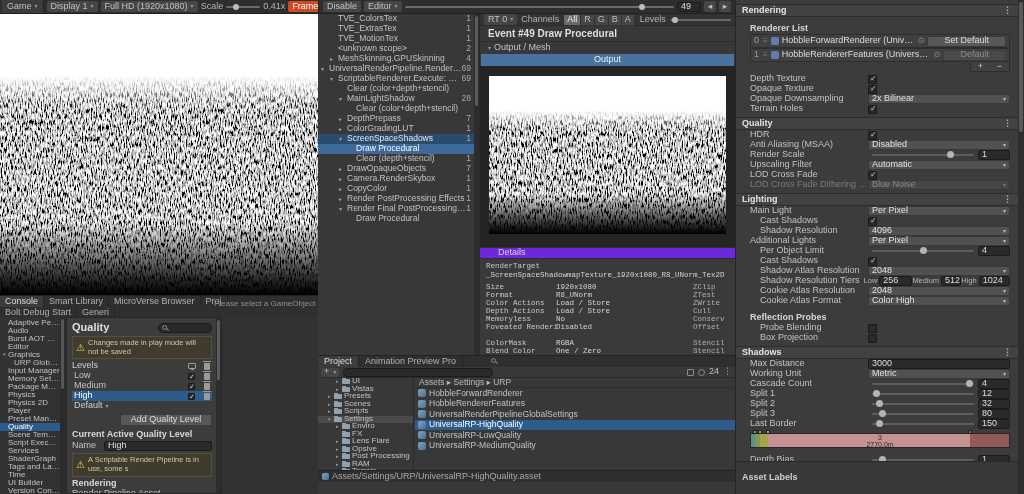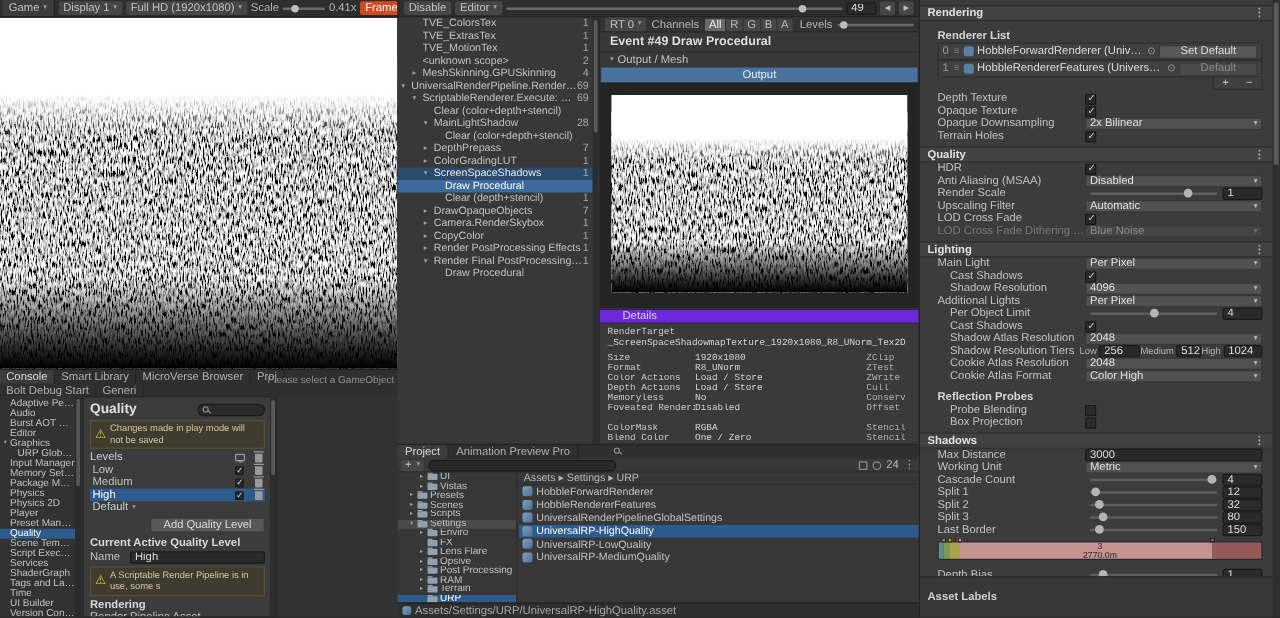--- a/index.html
+++ b/index.html
@@ -155,21 +155,21 @@
 .frow .arr{flex:0 0 6px;font-size:5px;color:#999}
 .folder-ic{width:8px;height:5px;background:#90a2b0;border-radius:1px;margin-right:2px;position:relative;flex:0 0 8px}
 .folder-ic::before{content:"";position:absolute;top:-2px;left:0;width:4px;height:2px;background:#90a2b0;border-radius:1px 1px 0 0}
 .frow.sel{background:#2d5c8c;color:#fff}
 .frow.sel2{background:#4a4a4a}
 #pfiles{position:absolute;left:97px;top:22px;right:0;bottom:12px;overflow:hidden;font-size:8.5px}
 #pbreadcrumb{height:10px;display:flex;align-items:center;padding:0 4px;color:#b8b8b8;border-bottom:1px solid #2e2e2e}
 .filerow{display:flex;align-items:center;height:10.5px;padding:0 3px;gap:3px;white-space:nowrap;overflow:hidden}
 .file-ic{width:8px;height:8px;border-radius:2px;background:linear-gradient(135deg,#7fa3c4,#4e6e8e);flex:0 0 8px}
 .filerow.sel{background:#2d5c8c;color:#fff}
-#pstatus{position:absolute;left:0;bottom:0;right:0;height:12px;background:#2f2f2f;border-top:1px solid #232323;display:flex;align-items:center;gap:3px;padding:0 4px;color:#a8a8a8}
+#pstatus{position:absolute;left:0;bottom:12px;right:0;height:12px;background:#2f2f2f;border-top:1px solid #232323;display:flex;align-items:center;gap:3px;padding:0 4px;color:#a8a8a8}
 </style>
 </head>
 <body>
 
 <div id="app">
 
   <div id="toolbar">
     <div id="gv-tools">
       <div class="tbtab">
         <span>Game</span>

